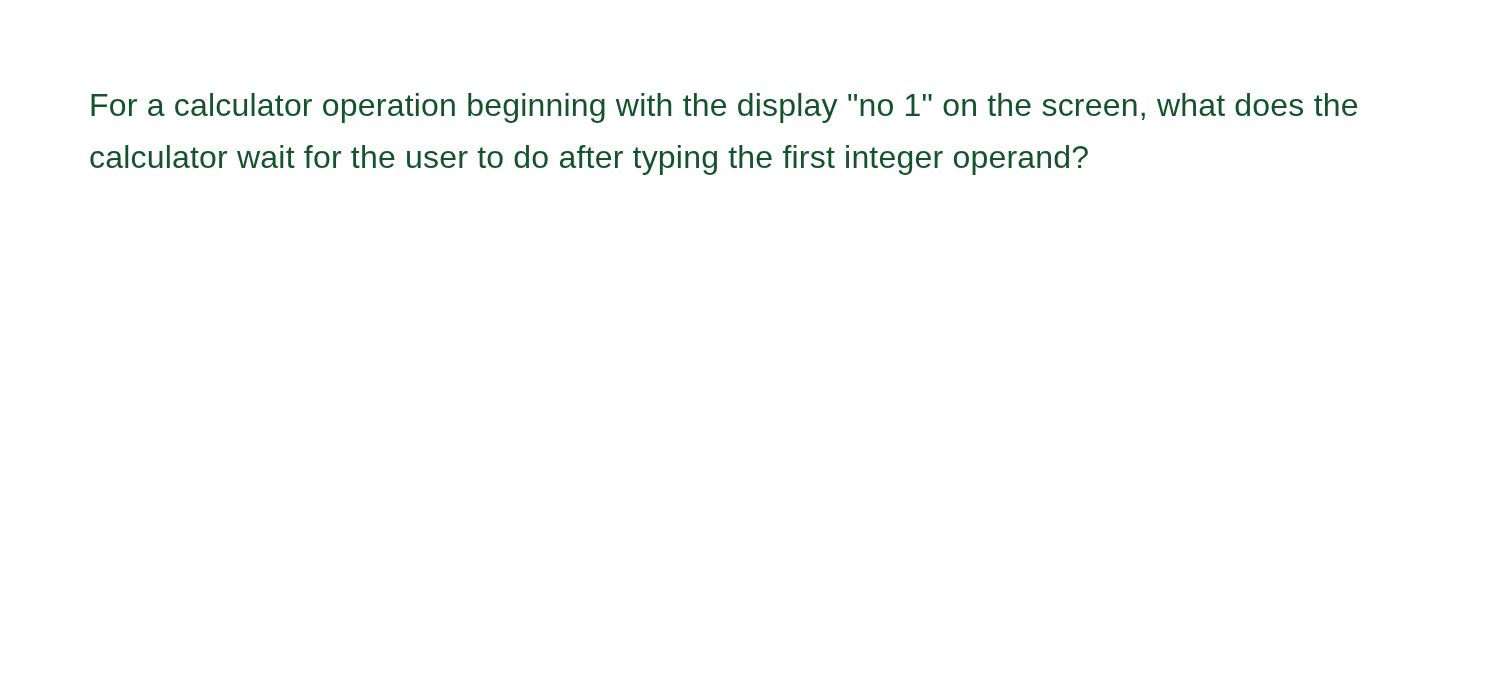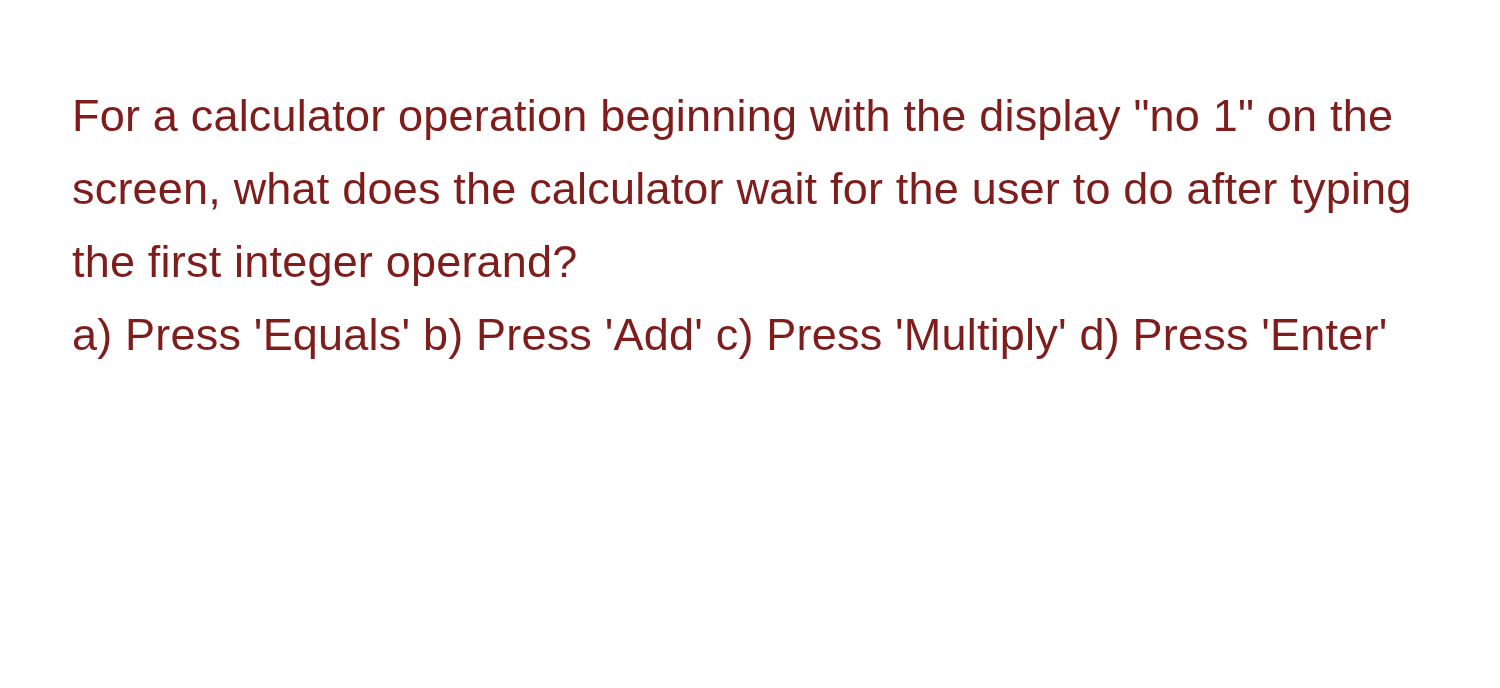--- a/index.html
+++ b/index.html
@@ -8,31 +8,31 @@
       box-sizing: border-box;
     }
     body {
       background: #ffffff;
       font-family: -apple-system, BlinkMacSystemFont, "Segoe UI", Helvetica, Arial, sans-serif;
       width: 1500px;
       height: 688px;
       padding: 80px 72px;
     }
     .content {
-      font-size: 45px;
+      font-size: 32px;
       line-height: 1.62;
-      color: #7f1d1d;
+      color: #14532d;
       letter-spacing: 0.2px;
+      margin-left: 17px;
     }
     .question {
       margin-bottom: 0;
     }
     .options {
       margin-top: 0;
     }
   </style>
 </head>
 <body>
 
 <div class="content">
   <div class="question">For a calculator operation beginning with the display "no 1" on the screen, what does the calculator wait for the user to do after typing the first integer operand?</div>
-  <div class="options">a) Press 'Equals' b) Press 'Add' c) Press 'Multiply' d) Press 'Enter'</div>
 </div>
 
 </body></html>

